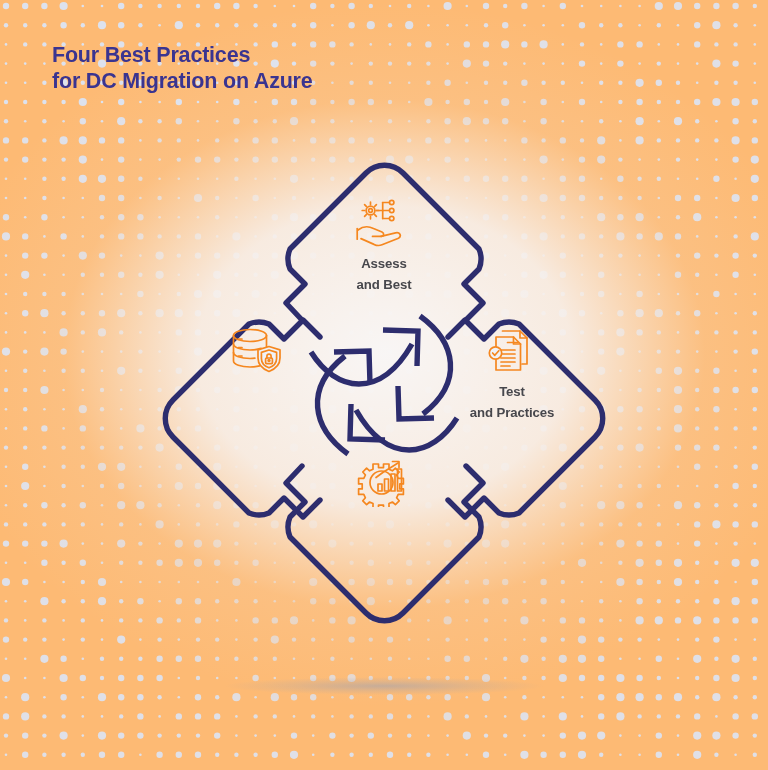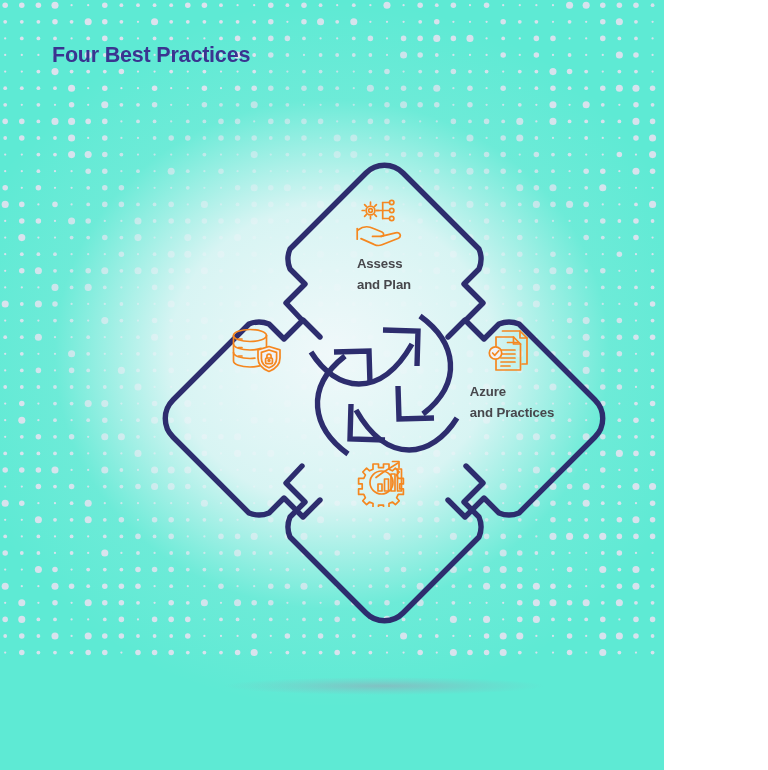--- a/index.html
+++ b/index.html
@@ -3,24 +3,24 @@
 <meta charset="utf-8">
 <title>Four Best Practices for DC Migration on Azure</title>
 <style>
   html, body {
     margin: 0;
     padding: 0;
     background: #ffffff;
   }
   #page {
     position: relative;
-    width: 664px;
+    width: 768px;
     height: 770px;
     overflow: hidden;
-    background: #5eead4;
+    background: #fdba74;
     font-family: "Liberation Sans", sans-serif;
   }
 
   
   #bg-dots {
     position: absolute;
     inset: 0;
     z-index: 0;
   }
   #bg-vignette {
@@ -66,21 +66,21 @@
     left: 0;
     top: 0;
     width: 768px;
     height: 770px;
     z-index: 4;
   }
 
   .node-label {
     position: absolute;
     z-index: 6;
-    text-align: left;
+    text-align: center;
     color: #47474c;
     font-size: 13.2px;
     font-weight: bold;
     line-height: 21px;
     letter-spacing: -0.1px;
     white-space: nowrap;
     transform: translateX(-50%);
   }
   .node-label span { display: block; }
 
@@ -1694,20 +1694,21 @@
       <circle cx="678.0" cy="754.8" r="1.3" fill="#dde2ee" opacity="0.95"></circle>
       <circle cx="697.2" cy="754.8" r="4.1" fill="#dde2ee" opacity="0.95"></circle>
       <circle cx="716.4" cy="754.8" r="2.2" fill="#dde2ee" opacity="0.95"></circle>
       <circle cx="735.6" cy="754.8" r="1.3" fill="#dde2ee" opacity="0.95"></circle>
       <circle cx="754.8" cy="754.8" r="2.2" fill="#dde2ee" opacity="0.95"></circle>
     </svg>
   <div id="bg-vignette"></div>
 
   <div id="header">
     <div class="title-line">Four Best Practices</div>
+    <div class="title-line">for DC Migration on Azure</div>
   </div>
   <svg id="title-rules" viewBox="0 0 460 14" aria-hidden="true">
     <defs>
       <linearGradient id="ruleFade" x1="0" y1="0" x2="1" y2="0">
         <stop offset="0" stop-color="#5b58a8" stop-opacity="0.95"></stop>
         <stop offset="0.45" stop-color="#7d7bbd" stop-opacity="0.55"></stop>
         <stop offset="1" stop-color="#b9b8dd" stop-opacity="0"></stop>
       </linearGradient>
     </defs>
     <g id="rule-lines" stroke="url(#ruleFade)" stroke-width="1.2">
@@ -1884,23 +1885,23 @@
                c-4.0 -1.6 -7.6 -4.8 -7.6 -9.4 v-6.0 z"></path>
 
       <rect x="38.6" y="32.0" width="6.8" height="5.6" rx="1.0"></rect>
       <path d="M39.9 32.0 v-1.8 a2.1 2.1 0 0 1 4.2 0 v1.8"></path>
       <circle cx="42.0" cy="34.4" r="0.9"></circle>
     </g>
   </svg>
 
   <div class="node-label" style="left:384px; top:253px;">
     <span>Assess</span>
-    <span>and Plan</span>
+    <span>and Best</span>
   </div>
 
   <div class="node-label" style="left:512px; top:381px;">
-    <span>Azure</span>
+    <span>Test</span>
     <span>and Practices</span>
   </div>
 
 
 
 </div>
 
 </body></html>

